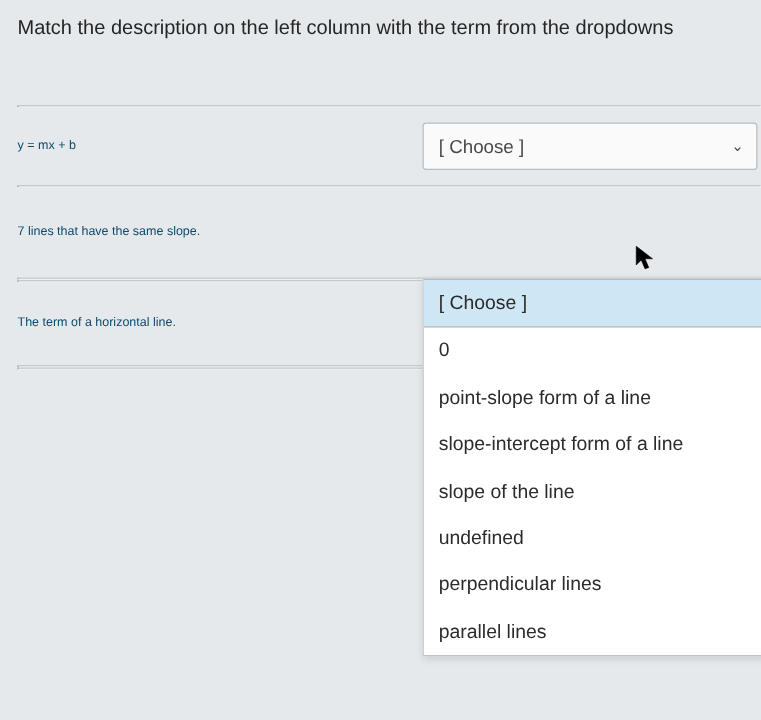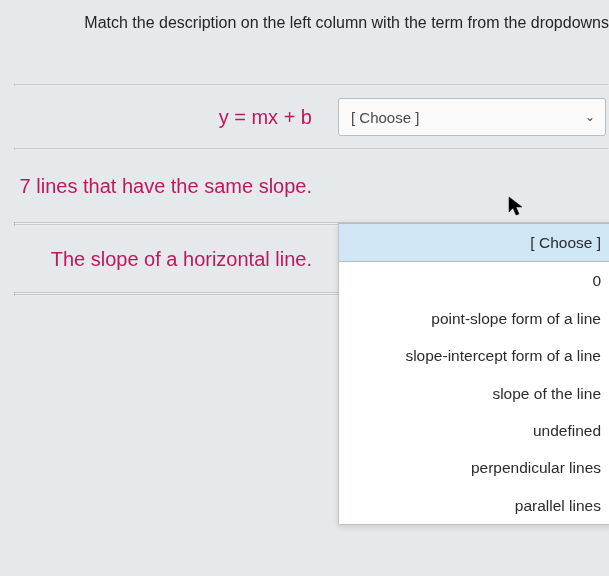--- a/index.html
+++ b/index.html
@@ -6,40 +6,39 @@
   body {
     font-family: Arial, Helvetica, sans-serif;
     background: #e6e9eb;
     width: 609px;
     height: 576px;
     overflow: hidden;
     color: #2c2c2c;
   }
   .container {
     padding: 14px 0 0 14px;
-    text-align: right;
   }
   .instruction {
     font-size: 16px;
     color: #252525;
     margin-bottom: 52px;
     padding-right: 0;
     white-space: nowrap;
   }
   .row {
     display: flex;
     align-items: center;
     min-height: 72px;
     position: relative;
   }
   .left-col {
     width: 324px;
     padding-right: 26px;
-    font-size: 20px;
-    color: #be185d;
+    font-size: 10px;
+    color: #0c4a6e;
     line-height: 1.45;
   }
   .right-col {
     flex: 1;
     position: relative;
   }
   .row.r1 { min-height: 62px; }
   .row.r2 { min-height: 72px; }
   .row.r3 { min-height: 82px; }
   .row.r4 { min-height: 66px; }
@@ -145,21 +144,21 @@
       <div class="left-col">7 lines that have the same slope.</div>
       <div class="right-col"></div>
     </div>
 
     <hr class="qsep">
 
 
     <hr class="qsep">
 
     <div class="row r4">
-      <div class="left-col">The slope of a horizontal line.</div>
+      <div class="left-col">The term of a horizontal line.</div>
       <div class="right-col"></div>
     </div>
 
     <hr class="qsep">
 
 
     <hr class="qsep">
   </div>
 </div>
 

